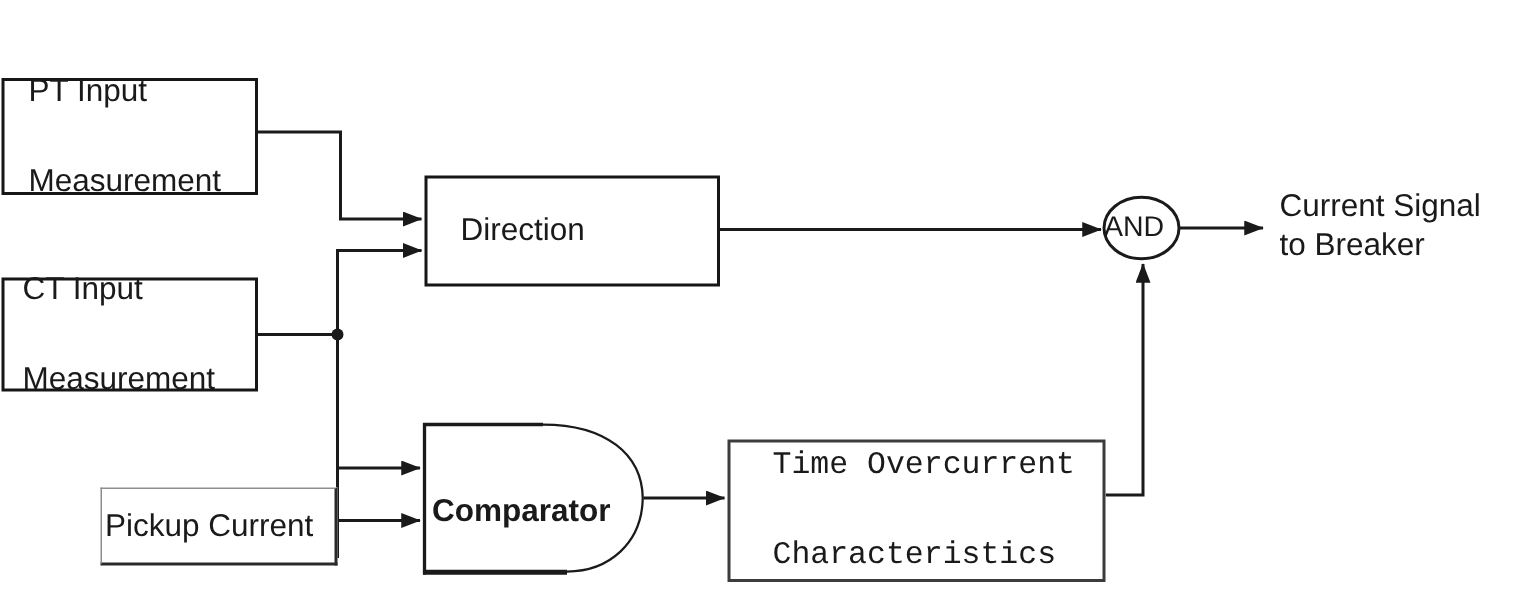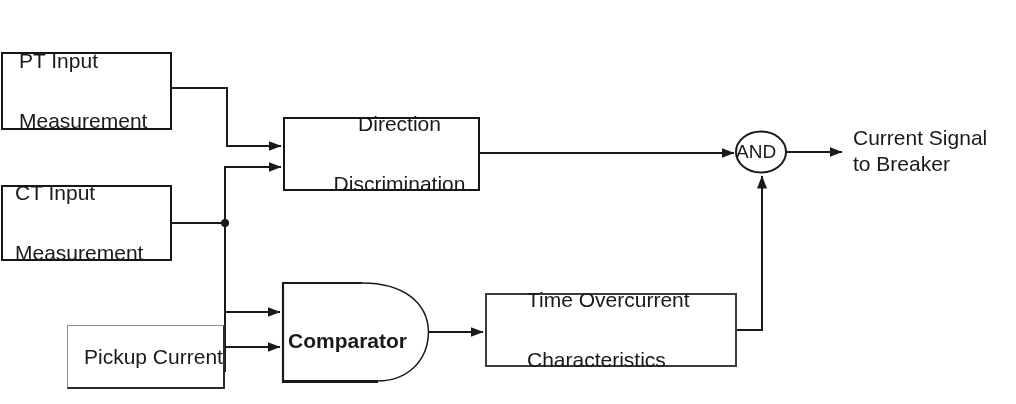--- a/index.html
+++ b/index.html
@@ -9,26 +9,26 @@
   }
   .box{
     position:absolute;box-sizing:border-box;border:2px solid #161616;background:#ffffff;
     display:flex;flex-direction:column;justify-content:center;
     font-size:21px;line-height:26px;white-space:nowrap;gap:34px;
   }
   .lbl{position:absolute;font-size:21px;line-height:26px;white-space:nowrap;}
   #pt-box   {left:1px;  top:52px;  width:171px;height:78px;padding-left:16px;}
   #ct-box   {left:1px;  top:185px; width:171px;height:76px;padding-left:12px;}
   #pickup-box{
-    left:67px; top:325px; width:158px;height:64px;
+    left:67px; top:325px; width:158px;height:52px;
     border:1px solid #8d8d8d;border-right:2px solid #2a2a2a;border-bottom:2px solid #2a2a2a;
-    padding-left:16px;
+    padding-left:2px;
   }
-  #direction-box{left:283px;top:117px;width:197px;height:74px;padding-left:36px;align-items:center;}
-  #toc-box  {left:485px;top:293px;width:252px;height:74px;border-color:#3c3c3c;padding-left:40px;}
+  #direction-box{left:283px;top:117px;width:197px;height:74px;padding-left:22px;}
+  #toc-box  {left:485px;top:293px;width:252px;height:95px;border-color:#3c3c3c;padding-left:28px;font-family:Liberation Mono, monospace;}
   #comparator-label{left:288px;top:328px;font-weight:bold;}
   #and-label{left:736px;top:141px;width:50px;font-size:19px;line-height:22px;}
   #tripping-label{left:853px;top:125px;}
   svg{position:absolute;left:0;top:0;}
 </style>
 </head>
 <body>
 
 <div id="stage">
 
@@ -82,21 +82,20 @@
     <span>CT Input</span>
     <span>Measurement</span>
   </div>
 
   <div class="box" id="pickup-box">
     <span>Pickup Current</span>
   </div>
 
   <div class="box" id="direction-box">
     <span>Direction</span>
-    <span>Discrimination</span>
   </div>
 
   <div class="box" id="toc-box">
     <span>Time Overcurrent</span>
     <span>Characteristics</span>
   </div>
 
   <div class="lbl" id="comparator-label">Comparator</div>
 
   <div class="lbl" id="and-label">AND</div>

